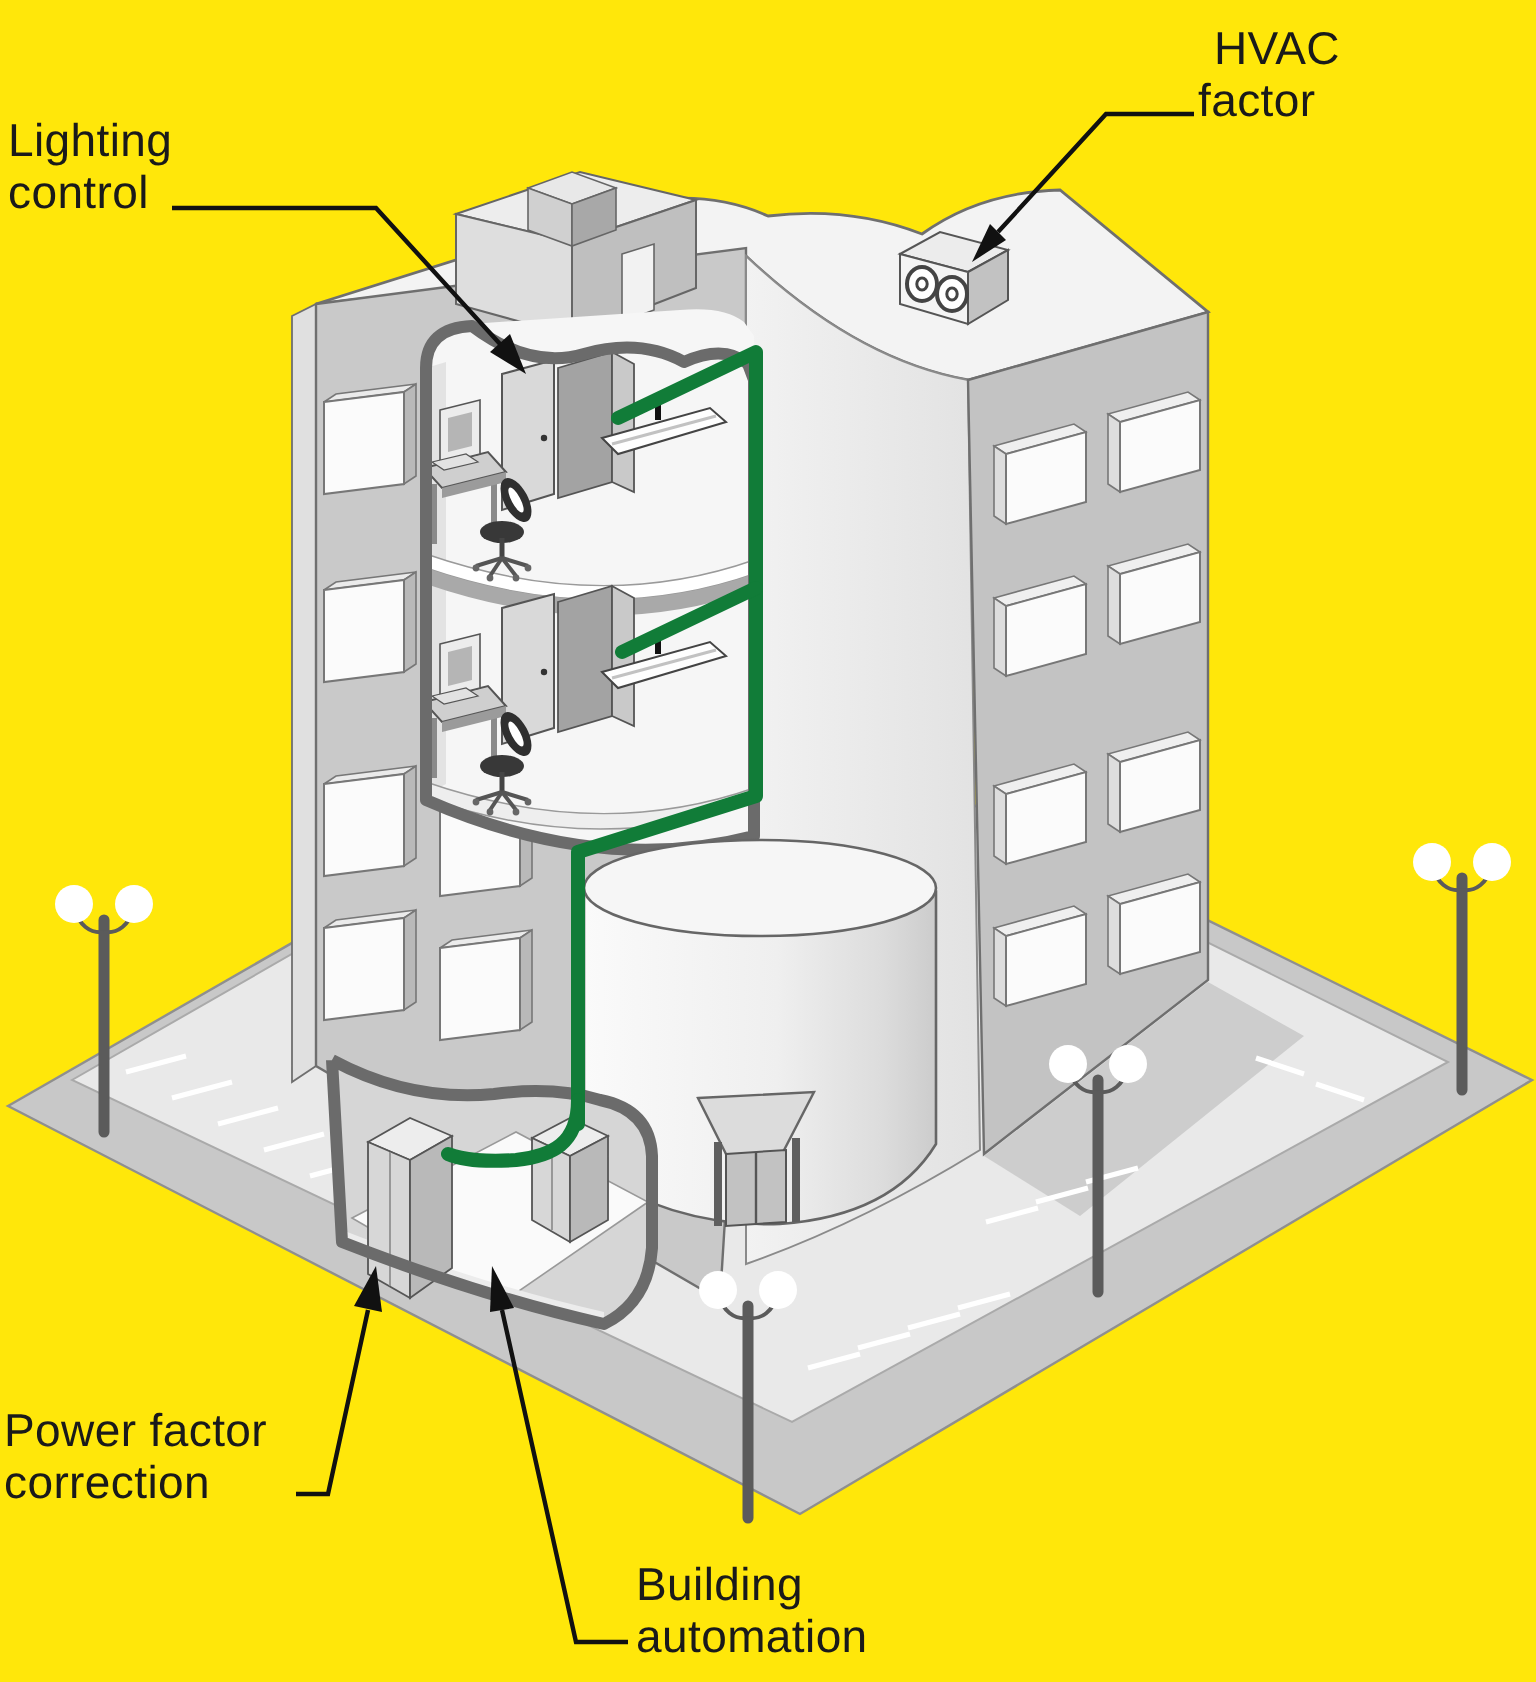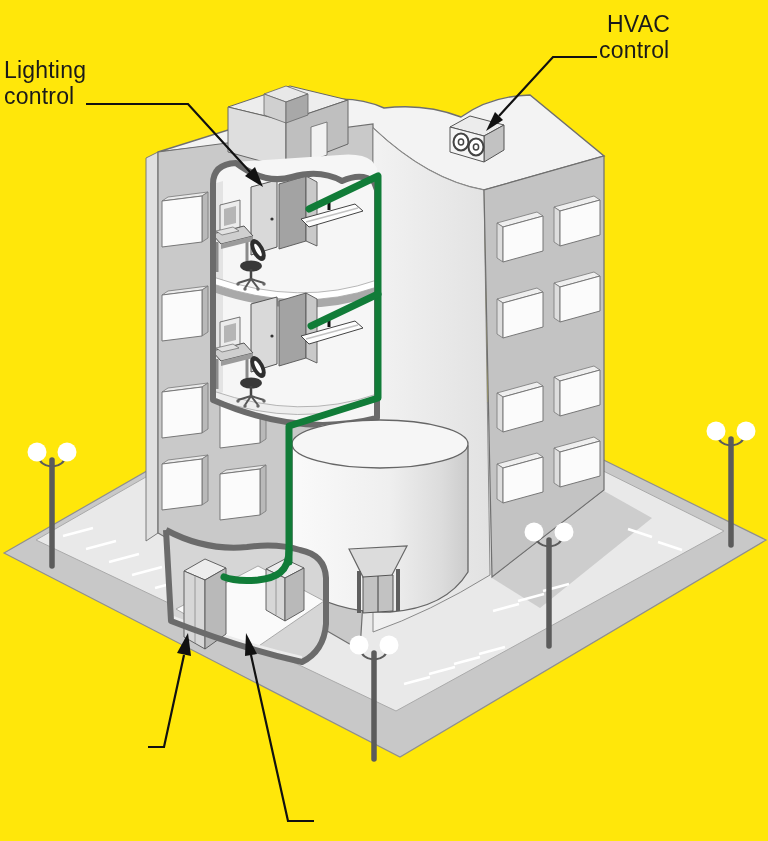--- a/index.html
+++ b/index.html
@@ -244,14 +244,18 @@
     <polygon points="263,187 245,176 255,167"></polygon>
     <polygon points="486,131 503,120 495,112"></polygon>
     <polygon points="188,633 191,656 177,653"></polygon>
     <polygon points="246,633 257,654 245,656"></polygon>
   </g>
 </svg>
 
 <div class="label" style="left:4px;top:58px">Lighting
 control</div>
 <div class="label label-hvac" style="left:599px;top:12px">HVAC
-control</div>
+factor</div>
+<div class="label" style="left:2px;top:703px">Power factor
+correction</div>
+<div class="label" style="left:318px;top:780px">Building
+automation</div>
 </div>
 
 </body></html>

